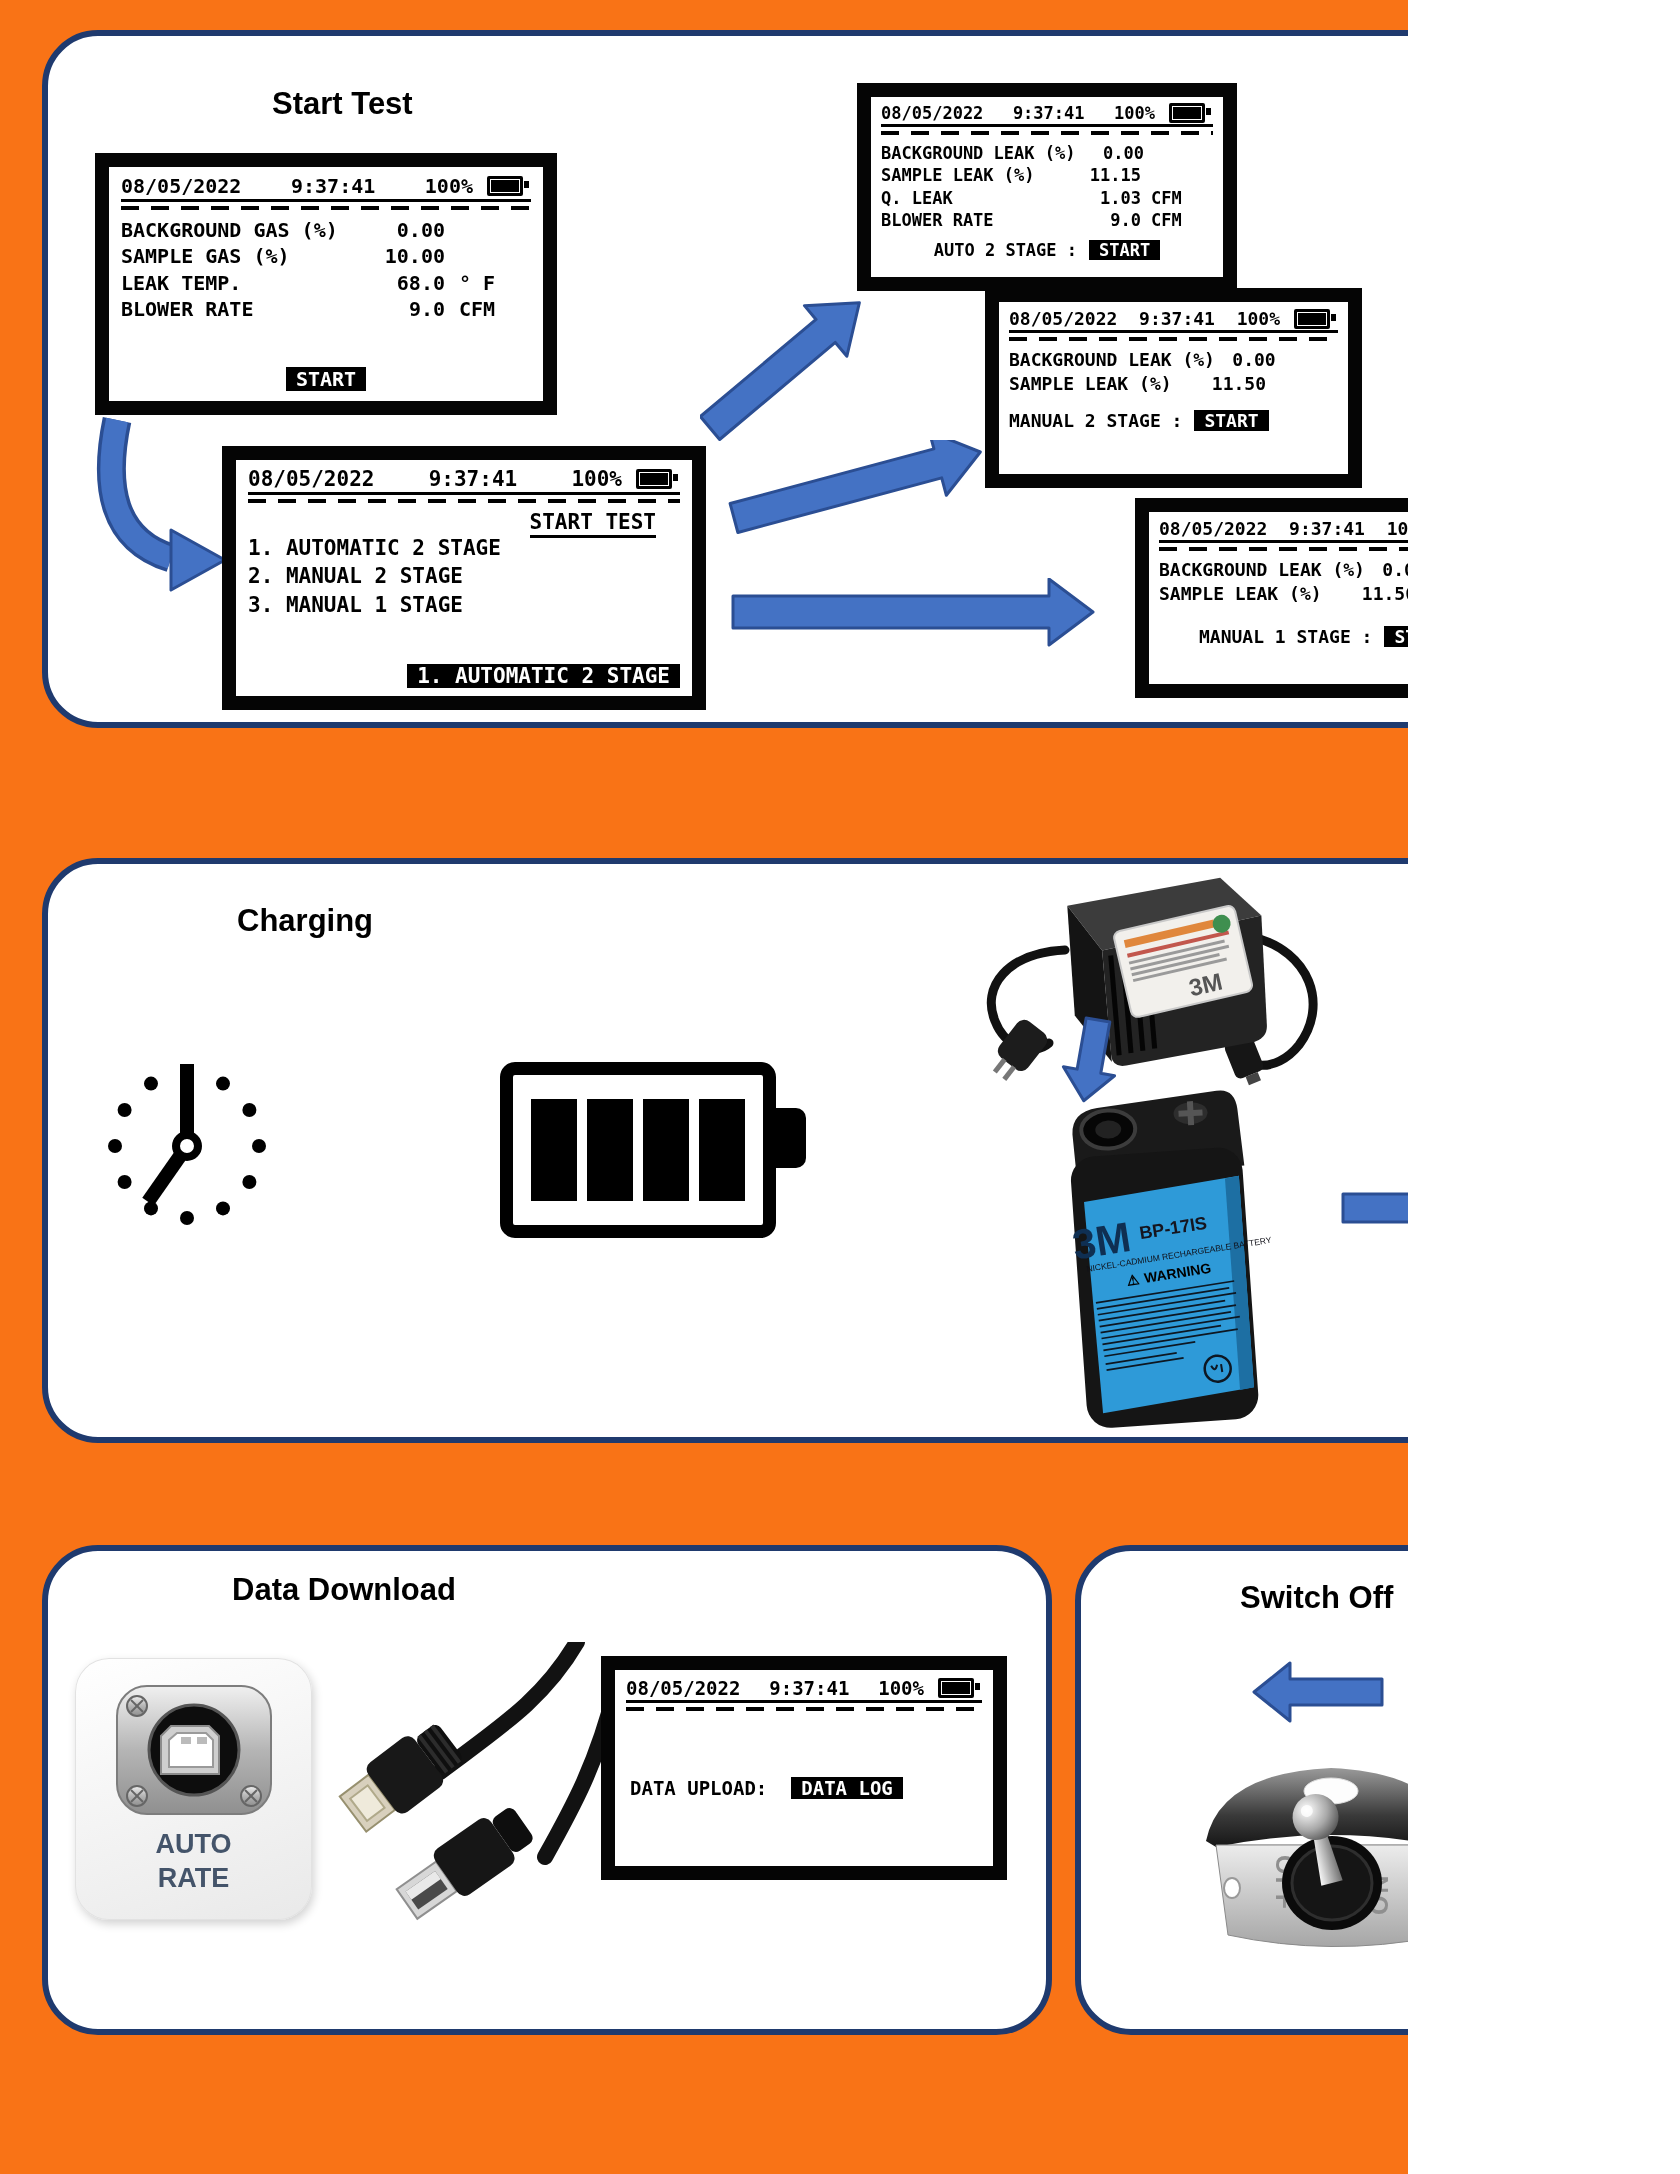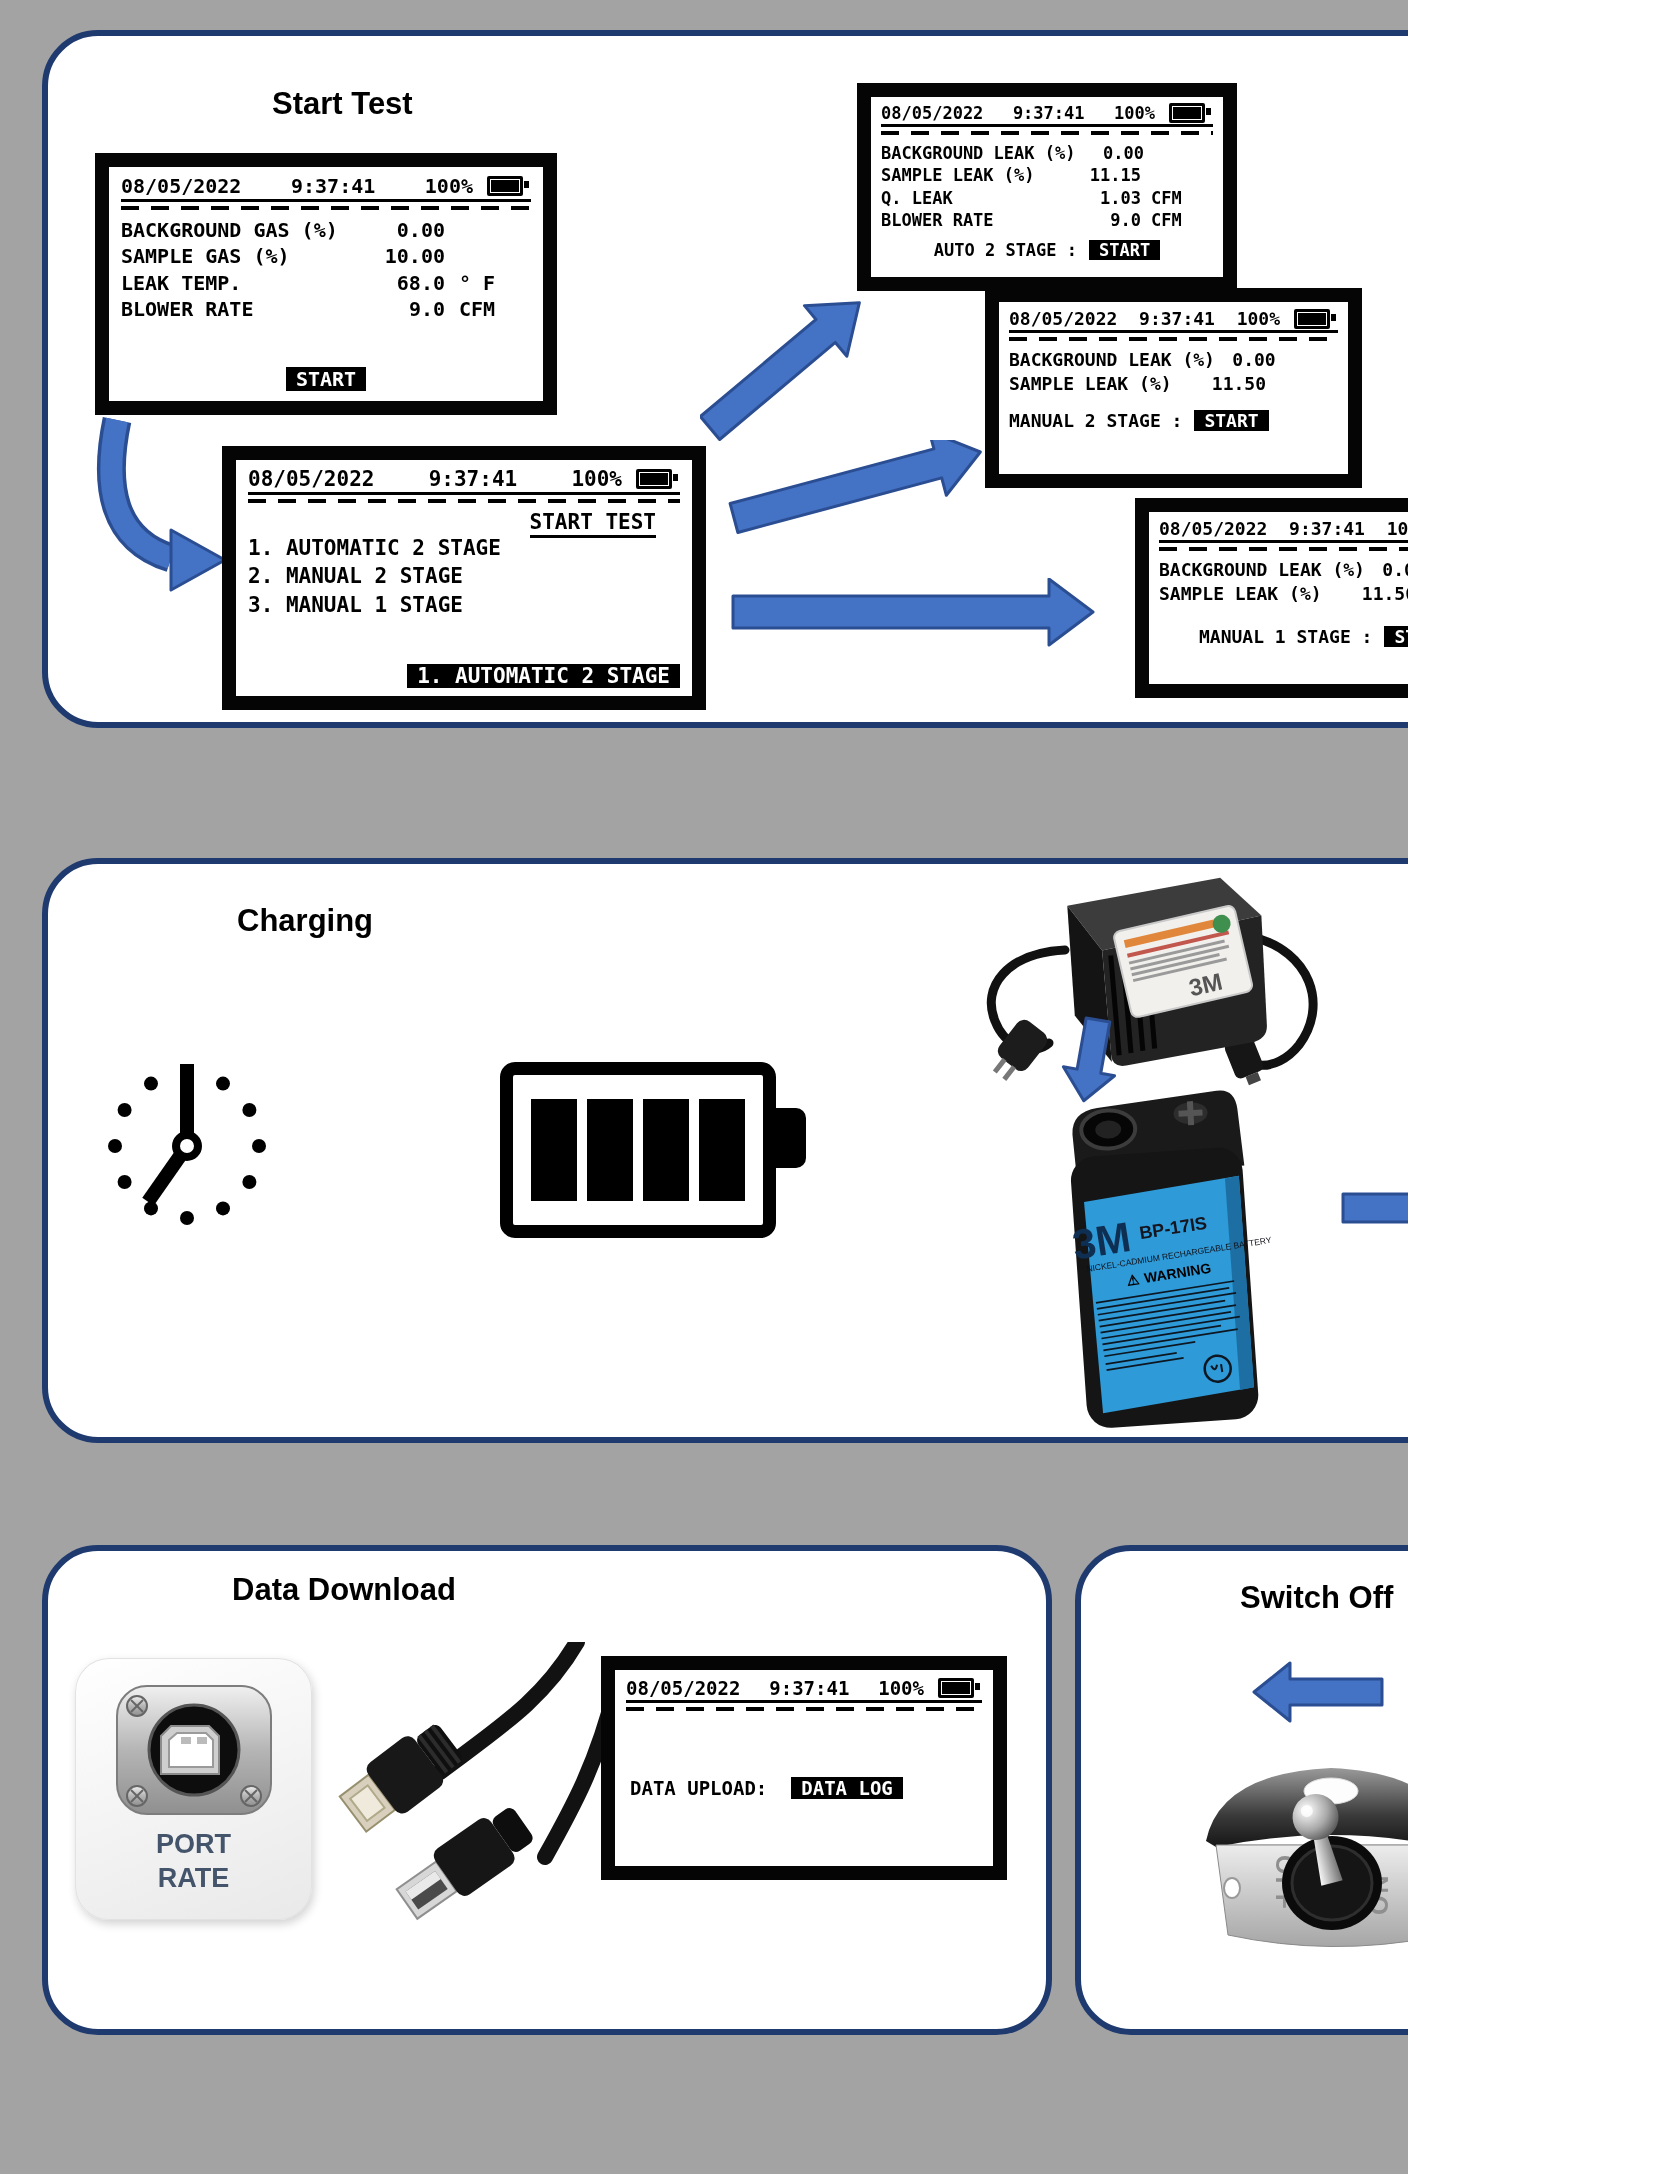--- a/index.html
+++ b/index.html
@@ -1,16 +1,16 @@
 <!DOCTYPE html>
 <html style="--panel_border: #1F3A6E; --arrow_fill: #4472C4; --arrow_edge: #2B4E93; --port_text: #44546A; --battery_blue: #2E9AD8;"><head>
 <meta charset="utf-8">
 <style>
   html,body{margin:0;padding:0;background:#fff;}
-  #page{position:relative;width:1408px;height:2174px;background:#a3a3a3;overflow:hidden;
+  #page{position:relative;width:1408px;height:2174px;background:#f97316;overflow:hidden;
         font-family:"Liberation Sans",sans-serif;}
   .abs{position:absolute;}
   .panel{position:absolute;border:6px solid var(--panel_border);border-radius:56px;background:#fff;box-sizing:border-box;}
   .ptitle{position:absolute;font-weight:bold;font-size:31px;color:#000;white-space:nowrap;}
 
   
   .lcd{position:absolute;background:#fff;border:14px solid #050505;box-sizing:border-box;
        font-family:"DejaVu Sans Mono",monospace;font-weight:bold;color:#000;}
   .lcd-in{display:flex;flex-direction:column;height:100%;box-sizing:border-box;padding:7px 12px 8px 12px;}
   .lcd-head{display:flex;justify-content:space-between;align-items:center;border-bottom:3px solid #000;padding-bottom:1px;white-space:nowrap;}
@@ -412,21 +412,21 @@
           <line x1="148" y1="114" x2="136" y2="126"></line>
       </g>
       <circle cx="85" cy="74" r="45" fill="#0d0d0d"></circle>
       <circle cx="85" cy="74" r="45" fill="none" stroke="#555" stroke-width="3"></circle>
       <path d="M62,50 h38 l10,10 v38 h-58 v-38 z" fill="#cfcfcf" stroke="#8b8b8b" stroke-width="2"></path>
       <path d="M68,57 h29 l7,7 v27 h-44 v-27 z" fill="#fff" stroke="#9a9a9a" stroke-width="2"></path>
       <rect x="72" y="61" width="10" height="7" fill="#bbb"></rect>
         <rect x="88" y="61" width="10" height="7" fill="#bbb"></rect>
     </svg>
     <div class="portlabel">
-      <div>PORT</div>
+      <div>AUTO</div>
       <div>RATE</div>
     </div>
   </div>
 
   <svg class="abs" style="left:315px;top:1642px;" width="305" height="330" viewBox="0 0 305 330">
     <path d="M262,0 C228,58 185,85 125,130" stroke="#121212" stroke-width="16" fill="none" stroke-linecap="round"></path>
     <path d="M302,42 C282,122 258,165 230,215" stroke="#121212" stroke-width="16" fill="none" stroke-linecap="round"></path>
     <g transform="translate(38,172) rotate(-37)">
       <rect x="0" y="-22" width="36" height="44" fill="#d8d0bd" stroke="#97906f" stroke-width="2"></rect>
       <rect x="7" y="-14" width="22" height="28" fill="#efeadb" stroke="#b0a98a" stroke-width="2"></rect>

